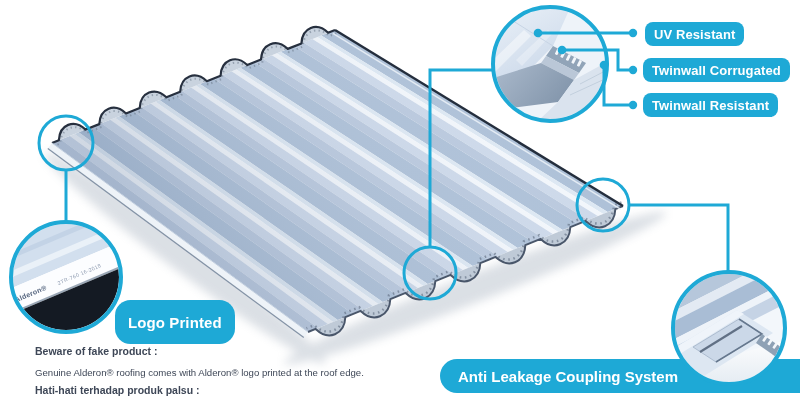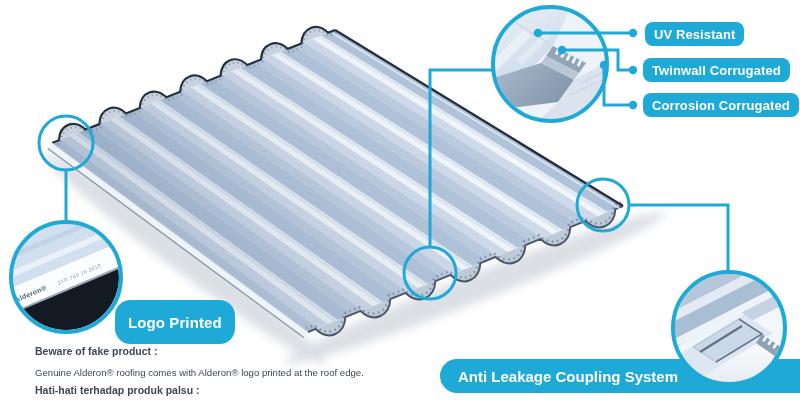--- a/index.html
+++ b/index.html
@@ -211,21 +211,21 @@
     </g>
   </svg>
 
   <div class="pill" style="left:645px;top:22px;">
     <span>UV Resistant</span>
   </div>
   <div class="pill" style="left:643px;top:58px;">
     <span>Twinwall Corrugated</span>
   </div>
   <div class="pill" style="left:643px;top:93px;">
-    <span>Corrosion Corrugated</span>
+    <span>Twinwall Resistant</span>
   </div>
   <div class="pill pill-lg" style="left:115px;top:300px;">
     <span>Logo Printed</span>
   </div>
 
   <div class="note" style="top:345px;">
     <div class="n-head">Beware of fake product :</div>
     <div class="n-body">Genuine Alderon® roofing comes with Alderon® logo printed at the roof edge.</div>
     <div class="gap"></div>
     <div class="n-head">Hati-hati terhadap produk palsu :</div>

